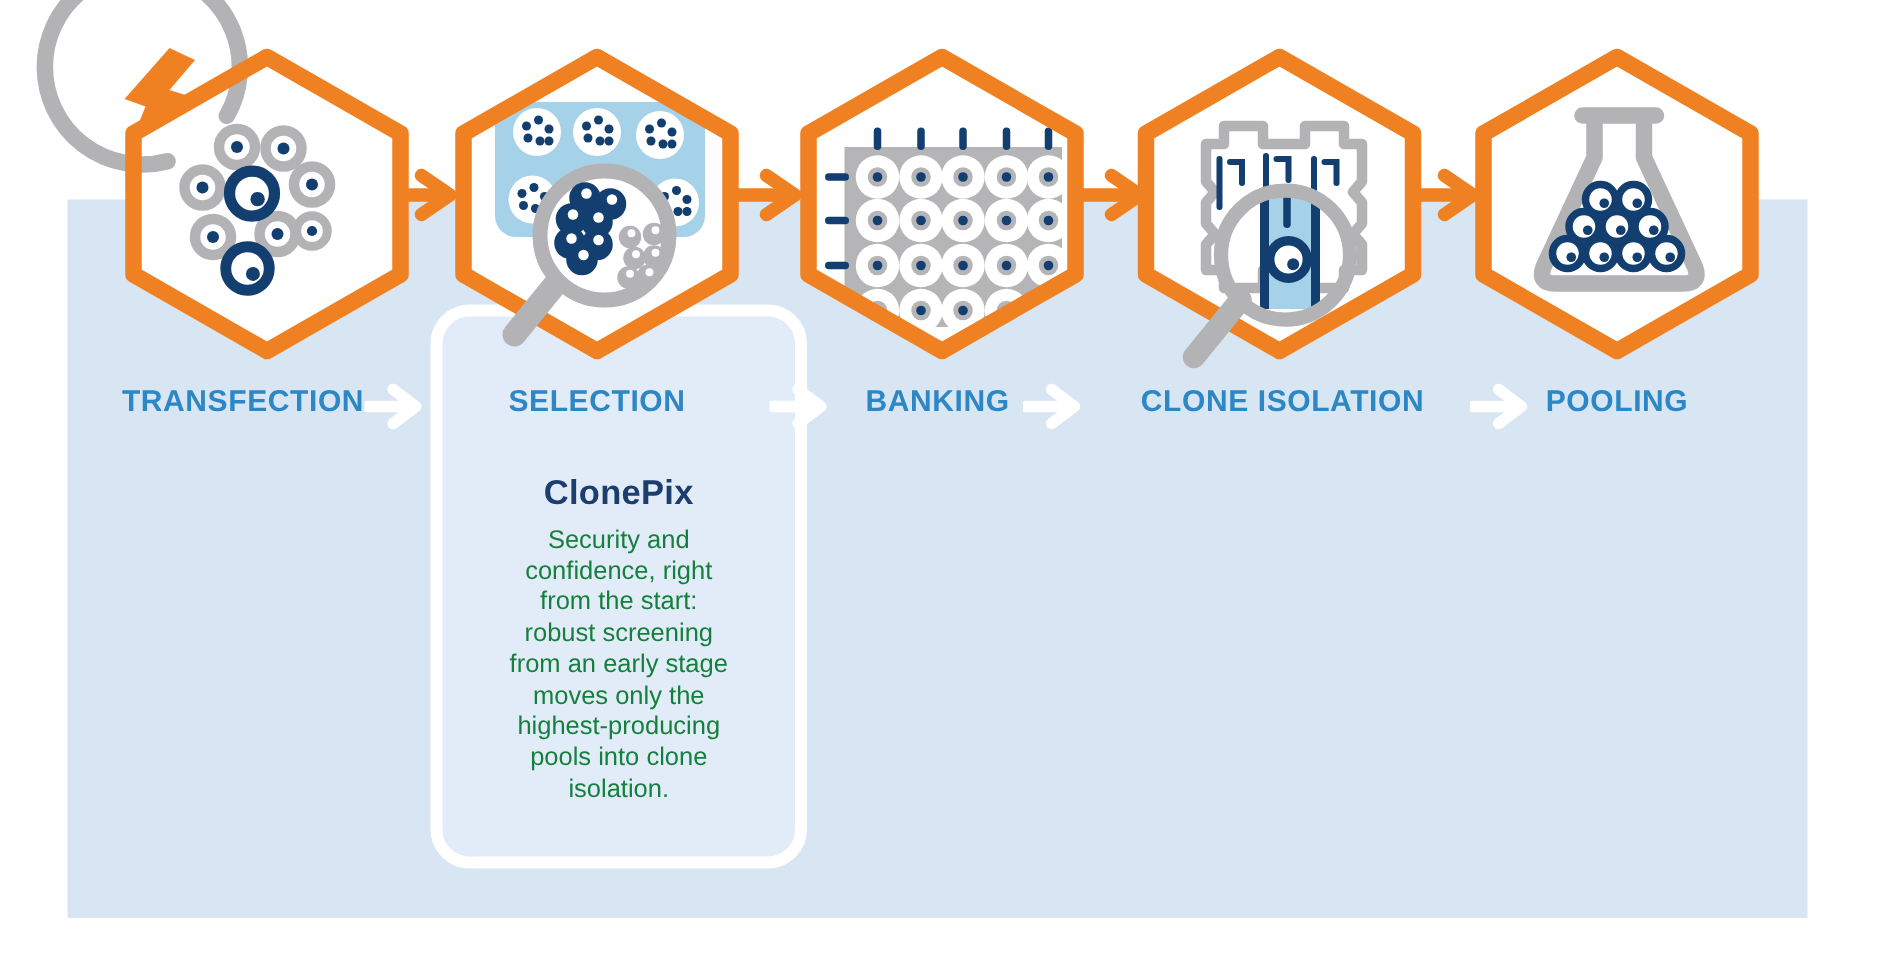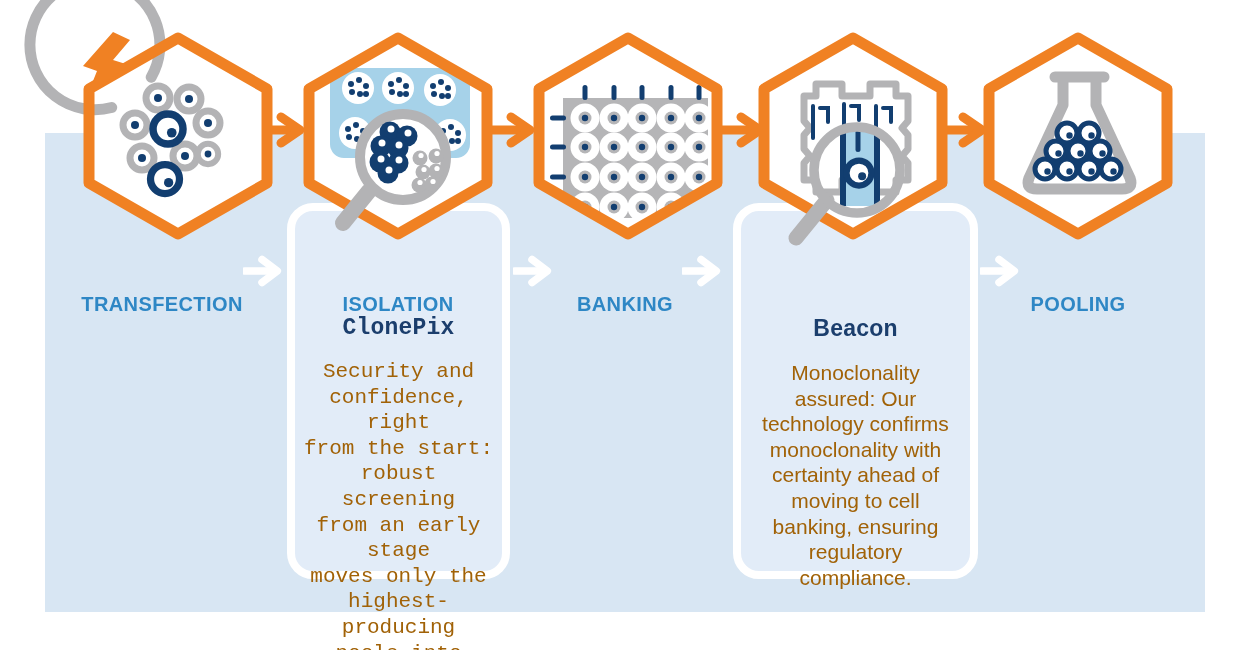--- a/index.html
+++ b/index.html
@@ -1,26 +1,26 @@
 <!DOCTYPE html>
 <html><head>
 <meta charset="utf-8">
 <style>
   html,body{margin:0;padding:0;background:#fff;}
   .page{position:relative;width:1256px;height:650px;background:#fff;overflow:hidden;
         font-family:"Liberation Sans",sans-serif;}
   .band{position:absolute;left:45px;top:133px;width:1160px;height:479px;background:#d8e6f3;}
   .card{position:absolute;top:203px;height:376px;background:#e2ecf8;border:8px solid #fff;
         border-radius:26px;box-sizing:border-box;text-align:center;}
-  .card-1{left:287px;width:223px;font-family:Liberation Mono, monospace;}
+  .card-1{left:287px;width:251px;}
   .card-2{left:733px;width:245px;}
   .card-title{margin-top:104px;font-size:23px;font-weight:bold;color:#1b3e6d;letter-spacing:.2px;}
-  .card-body{margin:18px 6px 0 6px;font-size:21px;line-height:1.22;color:#a16207;white-space:pre-line;}
+  .card-body{margin:8px 6px 0 6px;font-size:17px;line-height:1.22;color:#15803d;white-space:pre-line;}
   .stage-label{position:absolute;top:257px;transform:translateX(-50%);font-size:20px;font-weight:bold;
-        color:#2e87c5;letter-spacing:.4px;white-space:nowrap;z-index:6;margin-top:36px;}
+        color:#2e87c5;letter-spacing:.4px;white-space:nowrap;z-index:6;}
   .hex{position:absolute;top:32px;width:190px;height:208px;z-index:5;}
   .hex svg{overflow:visible;display:block;}
   .conn{position:absolute;top:112px;width:52px;height:36px;z-index:4;}
   .warrow{position:absolute;top:253px;width:40px;height:36px;z-index:6;}
 </style>
 </head>
 <body>
 
 <div class="page">
 
@@ -71,32 +71,20 @@
     <div class="card-title">ClonePix</div>
     <div class="card-body">Security and
 confidence, right
 from the start:
 robust screening
 from an early stage
 moves only the
 highest-producing
 pools into clone
 isolation.</div>
-  </div>
-  <div class="card card-2">
-    <div class="card-title">Beacon</div>
-    <div class="card-body">Monoclonality
-assured: Our
-technology confirms
-monoclonality with
-certainty ahead of
-moving to cell
-banking, ensuring
-regulatory
-compliance.</div>
   </div>
 
   <svg class="conn" style="left:256px" viewBox="0 0 52 36">
     <g stroke="#F08123" stroke-width="9" fill="none" stroke-linecap="round" stroke-linejoin="round">
       <path d="M2,18 H36"></path>
         <path d="M25,5 L44,18 L25,31"></path>
       </g>
   </svg>
   <svg class="conn" style="left:486px" viewBox="0 0 52 36">
     <g stroke="#F08123" stroke-width="9" fill="none" stroke-linecap="round" stroke-linejoin="round">
@@ -271,22 +259,23 @@
             <use href="#ncell" x="95" y="119"></use>
             <use href="#ncell" x="117" y="119"></use>
           <use href="#ncell" x="84" y="101"></use>
             <use href="#ncell" x="106" y="101"></use>
         </g>
       </g>
     </svg>
   </div>
 
   <div class="stage-label" style="left:162px">TRANSFECTION</div>
-  <div class="stage-label" style="left:398px">ISOLATION</div>
+  <div class="stage-label" style="left:398px">SELECTION</div>
   <div class="stage-label" style="left:625px">BANKING</div>
+  <div class="stage-label" style="left:855px">CLONE ISOLATION</div>
   <div class="stage-label" style="left:1078px">POOLING</div>
 
   <svg class="warrow" style="left:243px" viewBox="0 0 42 34">
     <g stroke="#fff" stroke-width="8" fill="none" stroke-linecap="round" stroke-linejoin="round">
       <path d="M2,17 H30"></path>
         <path d="M20,5 L36,17 L20,29"></path>
       </g>
   </svg>
   <svg class="warrow" style="left:513px" viewBox="0 0 42 34">
     <g stroke="#fff" stroke-width="8" fill="none" stroke-linecap="round" stroke-linejoin="round">

